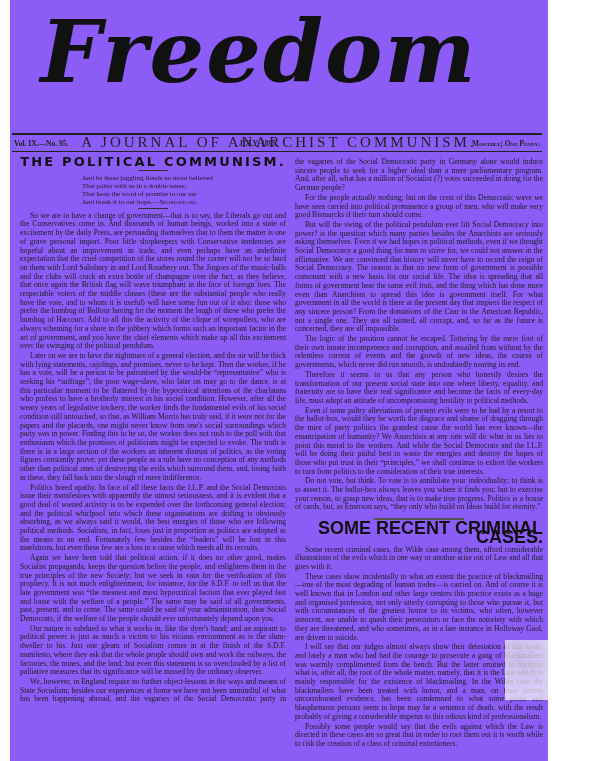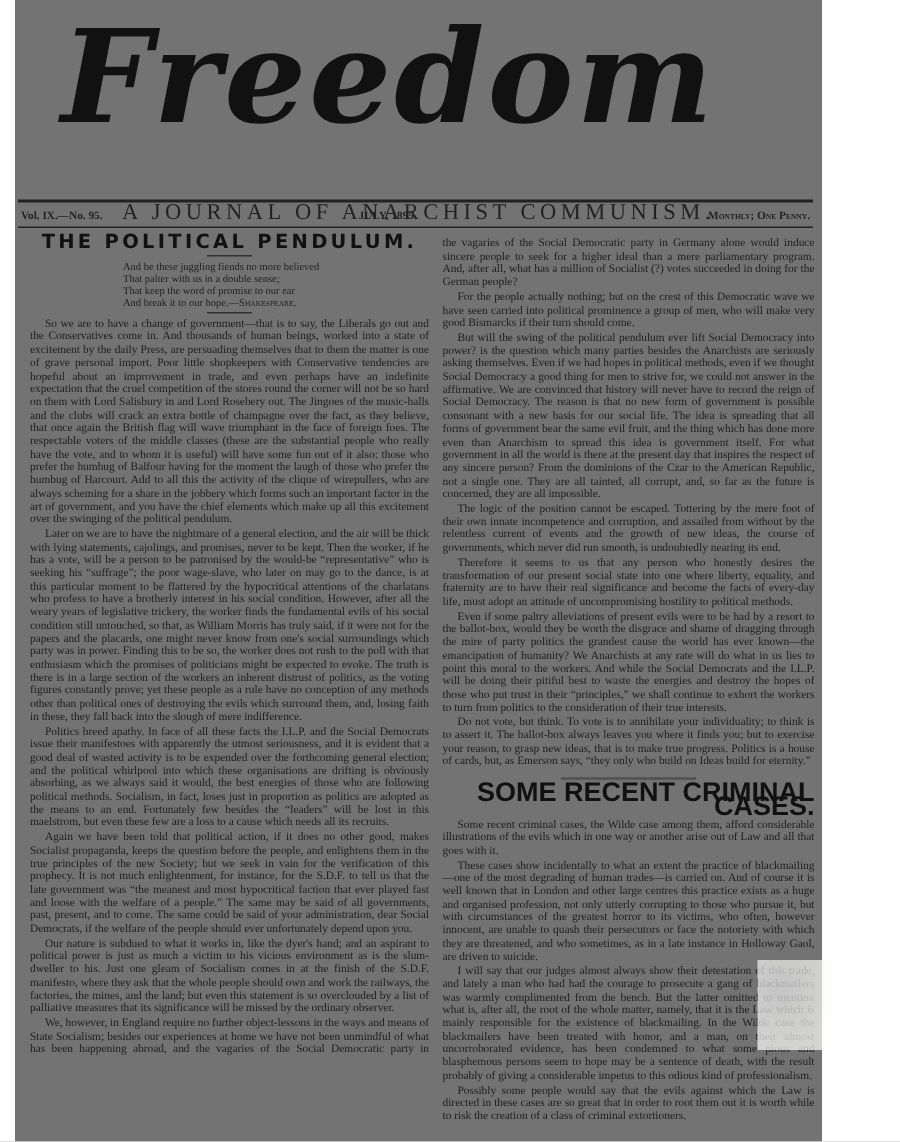--- a/index.html
+++ b/index.html
@@ -1,18 +1,18 @@
 <!DOCTYPE html>
 <html><head>
 <meta charset="utf-8">
 <style>
   html, body { margin: 0; padding: 0; background: #ffffff; }
   body { width: 600px; height: 761px; overflow: hidden; position: relative;
          font-family: "DejaVu Serif", "Liberation Serif", serif; color: #1a1a1a; }
-  .page { position: absolute; left: 10px; top: 0; width: 538px; height: 761px; background: #737373; }
+  .page { position: absolute; left: 10px; top: 0; width: 538px; height: 761px; background: #8b5cf6; }
   .masthead { position: absolute; left: 0; top: 6px; width: 538px; height: 100px; text-align: center; }
   .masthead-title { font-family: "DejaVu Serif", serif; font-weight: bold; font-style: italic;
          font-size: 86px; line-height: 92px; letter-spacing: 2px; color: #111; margin-left: -40px; }
   .subtitle { position: absolute; top: 110px; left: 0; width: 538px; text-align: center;
          font-family: "Liberation Serif", serif; font-size: 15px; letter-spacing: 3px; color: #222; margin-top: 24px; }
   .rule { position: absolute; left: 2px; width: 530px; background: #222; }
   .dateline { position: absolute; top: 139px; left: 4px; width: 526px; font-size: 7.5px;
          font-family: "Liberation Serif", serif; font-weight: bold; color: #222; }
   .dateline span { position: absolute; top: 0; }
   .col { position: absolute; top: 158px; font-family: "Liberation Serif", serif;
@@ -45,21 +45,21 @@
 
   <div class="rule" style="top:133px;height:2px;"></div>
   <div class="dateline">
     <span style="left:0;text-align:center;">Vol. IX.—No. 95.</span>
     <span style="left:225px;">JULY, 1895.</span>
     <span style="right:0;font-variant:small-caps;">Monthly; One Penny.</span>
   </div>
   <div class="rule" style="top:151px;height:1px;"></div>
 
   <div class="col col-left">
-    <div class="headline">THE POLITICAL PENDULUM.</div>
+    <div class="headline">THE POLITICAL COMMUNISM.</div>
     <div class="orn"></div>
     <div class="epigraph">
       <div>And be these juggling fiends no more believed</div>
       <div>That palter with us in a double sense;</div>
       <div>That keep the word of promise to our ear</div>
       <div><span>And break it to our hope.—</span><span class="sc">Shakespeare.</span></div>
     </div>
     <div class="orn"></div>
     <p>So we are to have a change of government—that is to say, the Liberals go out and the Conservatives come in. And thousands of human beings, worked into a state of excitement by the daily Press, are persuading themselves that to them the matter is one of grave personal import. Poor little shopkeepers with Conservative tendencies are hopeful about an improvement in trade, and even perhaps have an indefinite expectation that the cruel competition of the stores round the corner will not be so hard on them with Lord Salisbury in and Lord Rosebery out. The Jingoes of the music-halls and the clubs will crack an extra bottle of champagne over the fact, as they believe, that once again the British flag will wave triumphant in the face of foreign foes. The respectable voters of the middle classes (these are the substantial people who really have the vote, and to whom it is useful) will have some fun out of it also: those who prefer the humbug of Balfour having for the moment the laugh of those who prefer the humbug of Harcourt. Add to all this the activity of the clique of wirepullers, who are always scheming for a share in the jobbery which forms such an important factor in the art of government, and you have the chief elements which make up all this excitement over the swinging of the political pendulum.</p>
     <p>Later on we are to have the nightmare of a general election, and the air will be thick with lying statements, cajolings, and promises, never to be kept. Then the worker, if he has a vote, will be a person to be patronised by the would-be “representative” who is seeking his “suffrage”; the poor wage-slave, who later on may go to the dance, is at this particular moment to be flattered by the hypocritical attentions of the charlatans who profess to have a brotherly interest in his social condition. However, after all the weary years of legislative trickery, the worker finds the fundamental evils of his social condition still untouched, so that, as William Morris has truly said, if it were not for the papers and the placards, one might never know from one's social surroundings which party was in power. Finding this to be so, the worker does not rush to the poll with that enthusiasm which the promises of politicians might be expected to evoke. The truth is there is in a large section of the workers an inherent distrust of politics, as the voting figures constantly prove; yet these people as a rule have no conception of any methods other than political ones of destroying the evils which surround them, and, losing faith in these, they fall back into the slough of mere indifference.</p>

